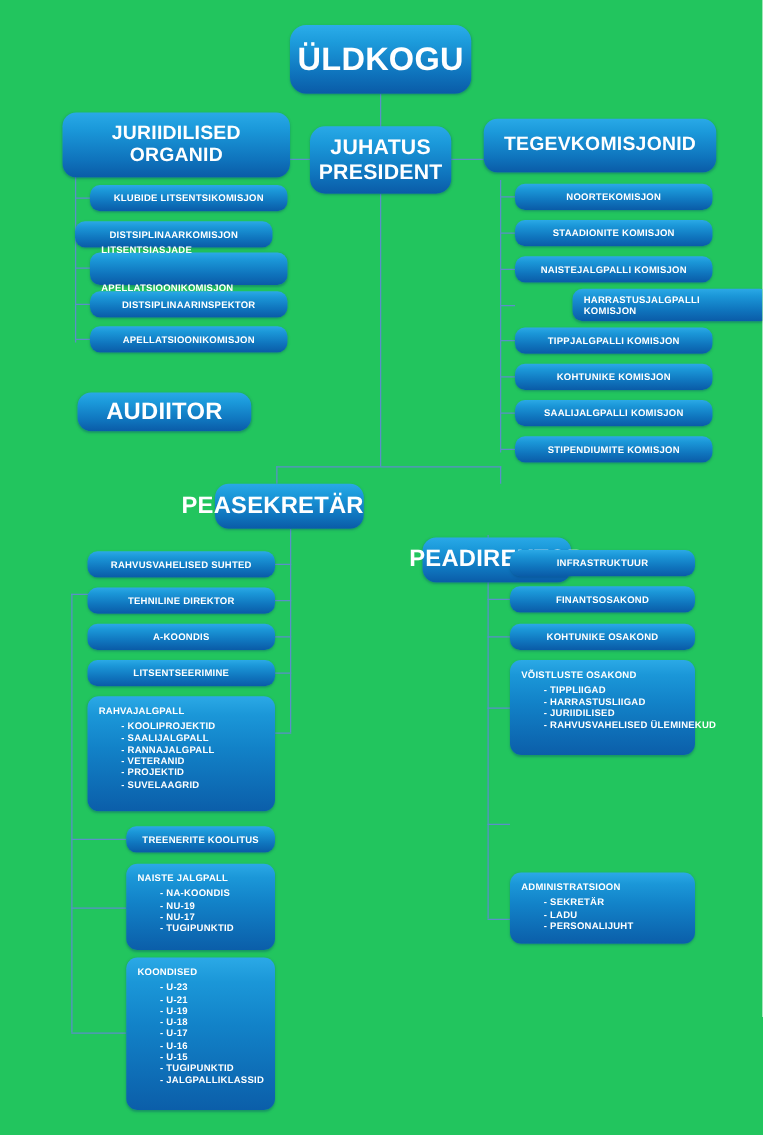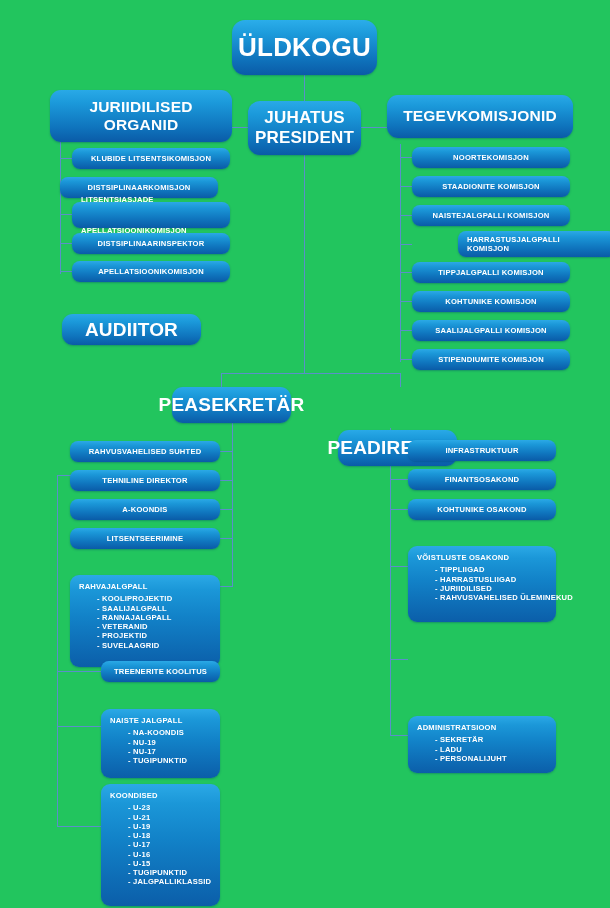--- a/index.html
+++ b/index.html
@@ -62,21 +62,20 @@
   .leaf.left{justify-content:flex-start;text-align:left;}
 
   
   .panel{
     display:block;
     padding:7px 9px 7px 9px;
     border-radius:9px;
     font-size:7.6px;font-weight:bold;line-height:1.22;
     text-align:left;
     background:linear-gradient(to bottom,#2ba9e6 0%,#1b97d8 16%,#1282c8 45%,#0b5ea9 100%);
-    margin-top:18px;
   }
   .panel .ttl{display:block;margin-bottom:3px;}
   .panel ul{margin:0;padding:0 0 0 18px;list-style:none;}
   .panel li{margin:0;padding:0;white-space:nowrap;}
   .panel li::before{content:"- ";}
 </style>
 </head>
 <body>
 
 <div id="chart">
@@ -189,21 +188,21 @@
   <div class="node leaf" style="left:412px;top:291px;width:158px;height:21px;">
     <span>KOHTUNIKE KOMISJON</span>
   </div>
   <div class="node leaf" style="left:412px;top:320px;width:158px;height:21px;">
     <span>SAALIJALGPALLI KOMISJON</span>
   </div>
   <div class="node leaf" style="left:412px;top:349px;width:158px;height:21px;">
     <span>STIPENDIUMITE KOMISJON</span>
   </div>
 
-  <div class="node lvl2" style="left:172px;top:387px;width:119px;height:36px;">
+  <div class="node lvl2" style="left:172px;top:387px;width:119px;height:36px;justify-content:flex-end;">
     <span>PEASEKRETÄR</span>
   </div>
 
   <div class="node leaf" style="left:70px;top:441px;width:150px;height:21px;">
     <span>RAHVUSVAHELISED SUHTED</span>
   </div>
   <div class="node leaf" style="left:70px;top:470px;width:150px;height:21px;">
     <span>TEHNILINE DIREKTOR</span>
   </div>
   <div class="node leaf" style="left:70px;top:499px;width:150px;height:21px;">

